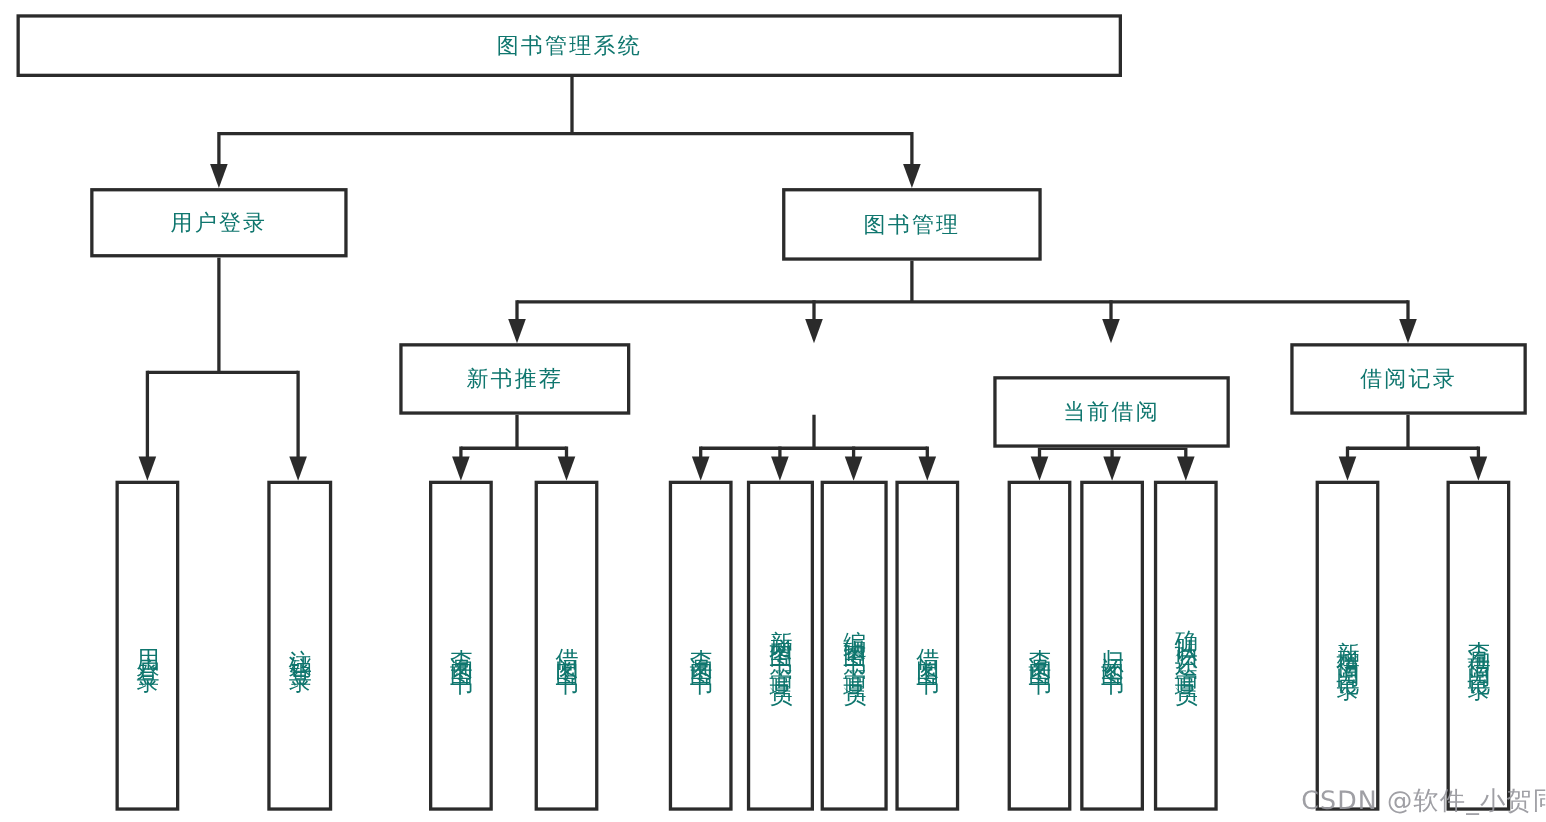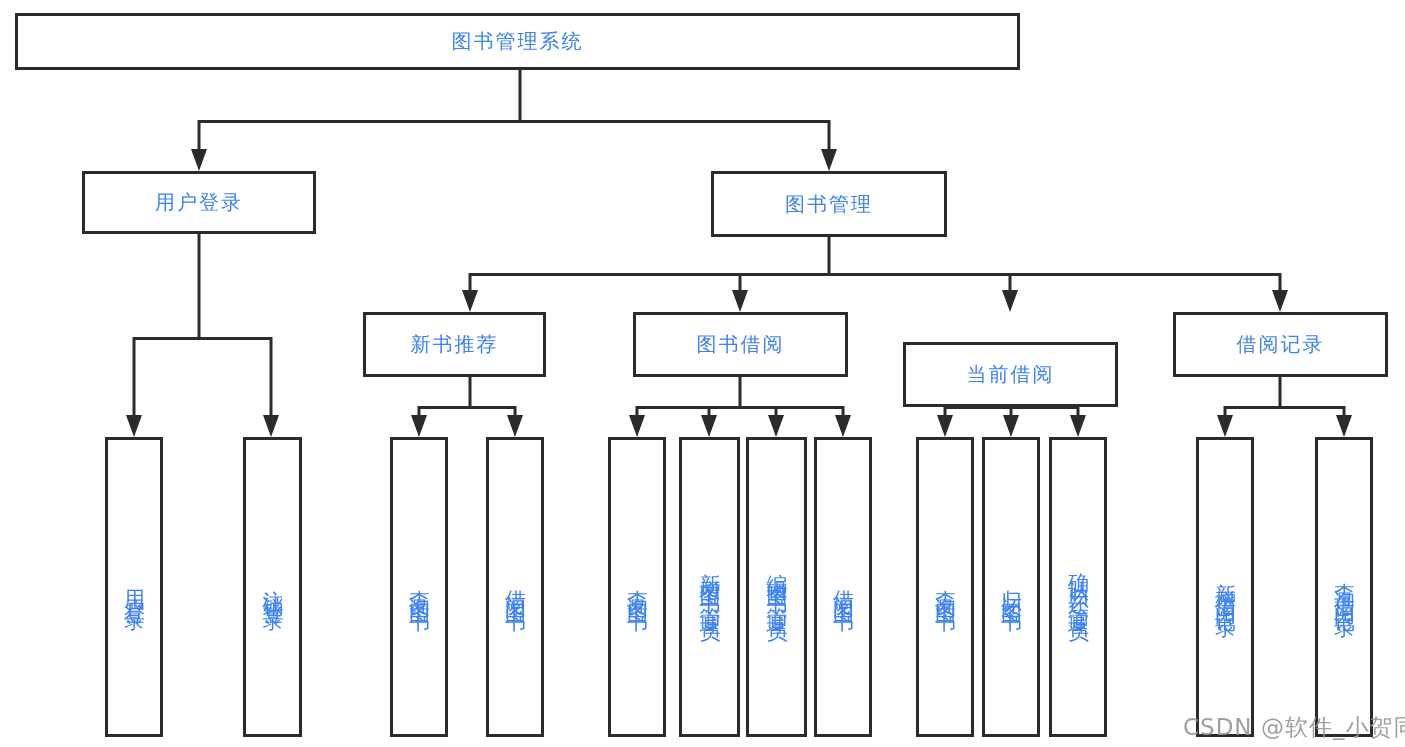--- a/index.html
+++ b/index.html
@@ -10,21 +10,21 @@
     font-family:"DejaVu Sans","Liberation Sans",sans-serif;
     overflow:hidden;
   }
   #connectors{position:absolute;left:0;top:0;z-index:1;}
   .node{
     position:absolute;
     box-sizing:border-box;
     background:#ffffff;
     border:3px solid #2b2b2b;
     display:flex;align-items:center;justify-content:center;
-    color:#3b82f6;
+    color:#0f766e;
     z-index:2;
   }
   .node.h{font-size:20px;letter-spacing:2px;}
   .node.leaf{
     writing-mode:vertical-rl;
     text-orientation:mixed;
     font-size:21px;
     letter-spacing:7px;
     line-height:1;
     padding:6px 0;
@@ -88,22 +88,21 @@
       <path d="M1217 415 L1233 415 L1225 437 Z"></path>
       <path d="M1336 415 L1352 415 L1344 437 Z"></path>
     </g>
   </svg>
 
   <div class="node h" style="left:15px;top:13px;width:1005px;height:57px;">图书管理系统</div>
 
   <div class="node h" style="left:82px;top:171px;width:234px;height:63px;">用户登录</div>
   <div class="node h" style="left:711px;top:171px;width:236px;height:66px;">图书管理</div>
 
-  <div class="node h" style="left:363px;top:312px;width:183px;height:65px;">新书推荐</div>
-  <div class="node h" style="left:633px;top:312px;width:215px;height:65px;">图书借阅</div>
+  <div class="node h" style="left:363px;top:312px;width:210px;height:65px;">新书推荐</div>
   <div class="node h" style="left:903px;top:312px;width:215px;height:65px;margin-top:30px;">当前借阅</div>
   <div class="node h" style="left:1173px;top:312px;width:215px;height:65px;">借阅记录</div>
 
   <div class="node leaf" style="left:105px;top:437px;width:58px;height:300px;">用户登录</div>
   <div class="node leaf" style="left:243px;top:437px;width:59px;height:300px;">注销登录</div>
 
   <div class="node leaf" style="left:390px;top:437px;width:58px;height:300px;">查询图书</div>
   <div class="node leaf" style="left:486px;top:437px;width:58px;height:300px;">借阅图书</div>
 
   <div class="node leaf" style="left:608px;top:437px;width:58px;height:300px;">查询图书</div>

